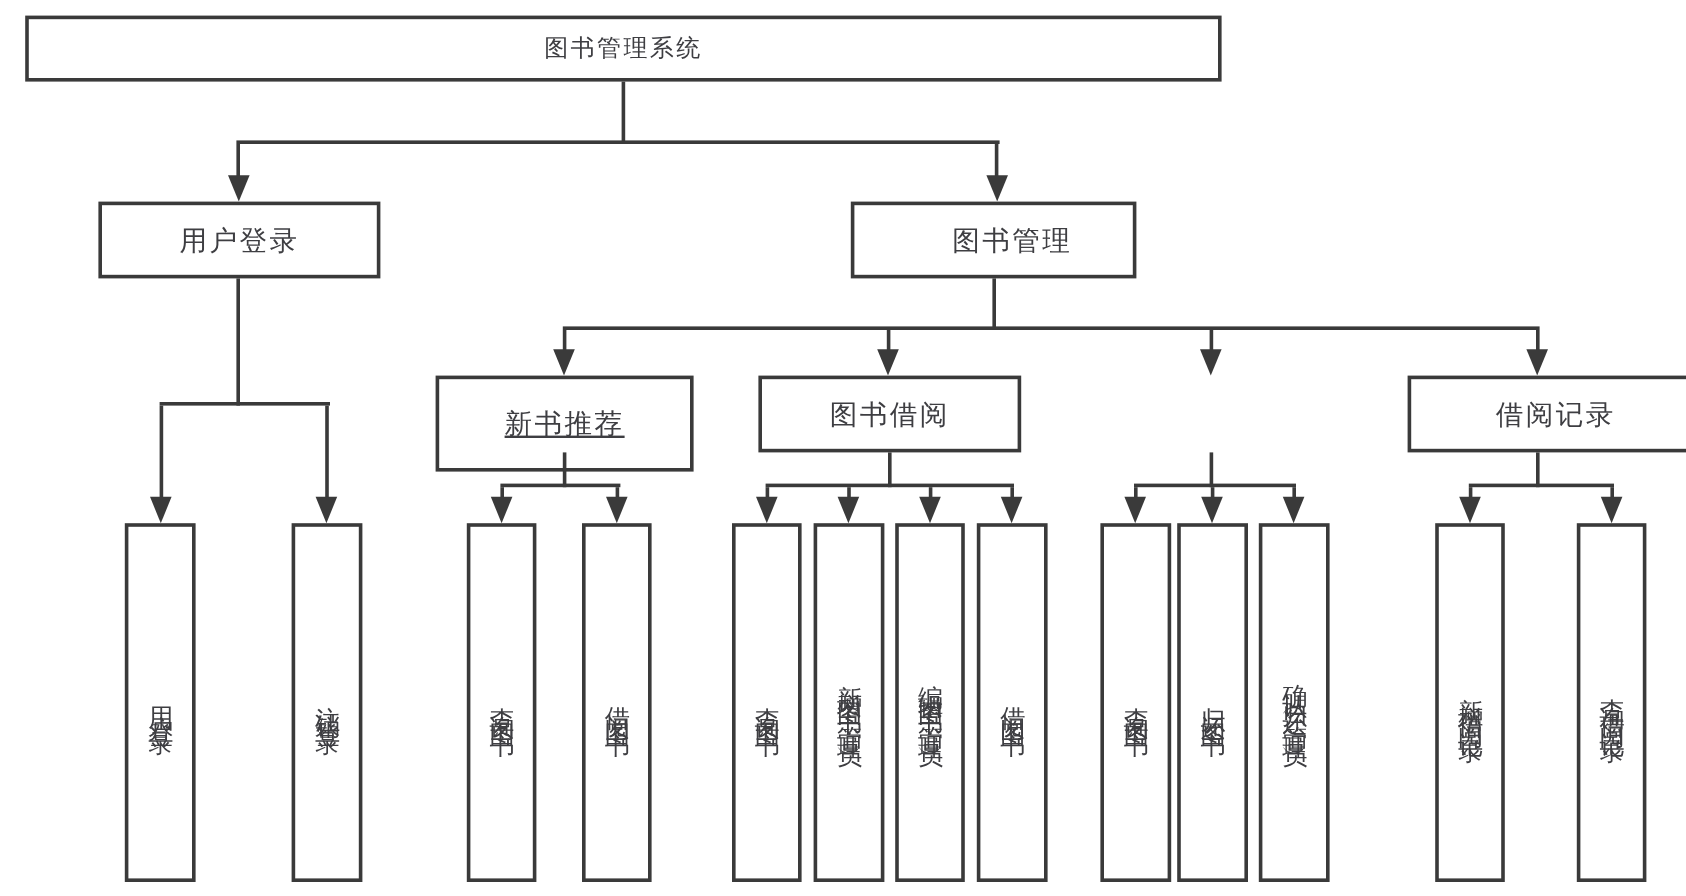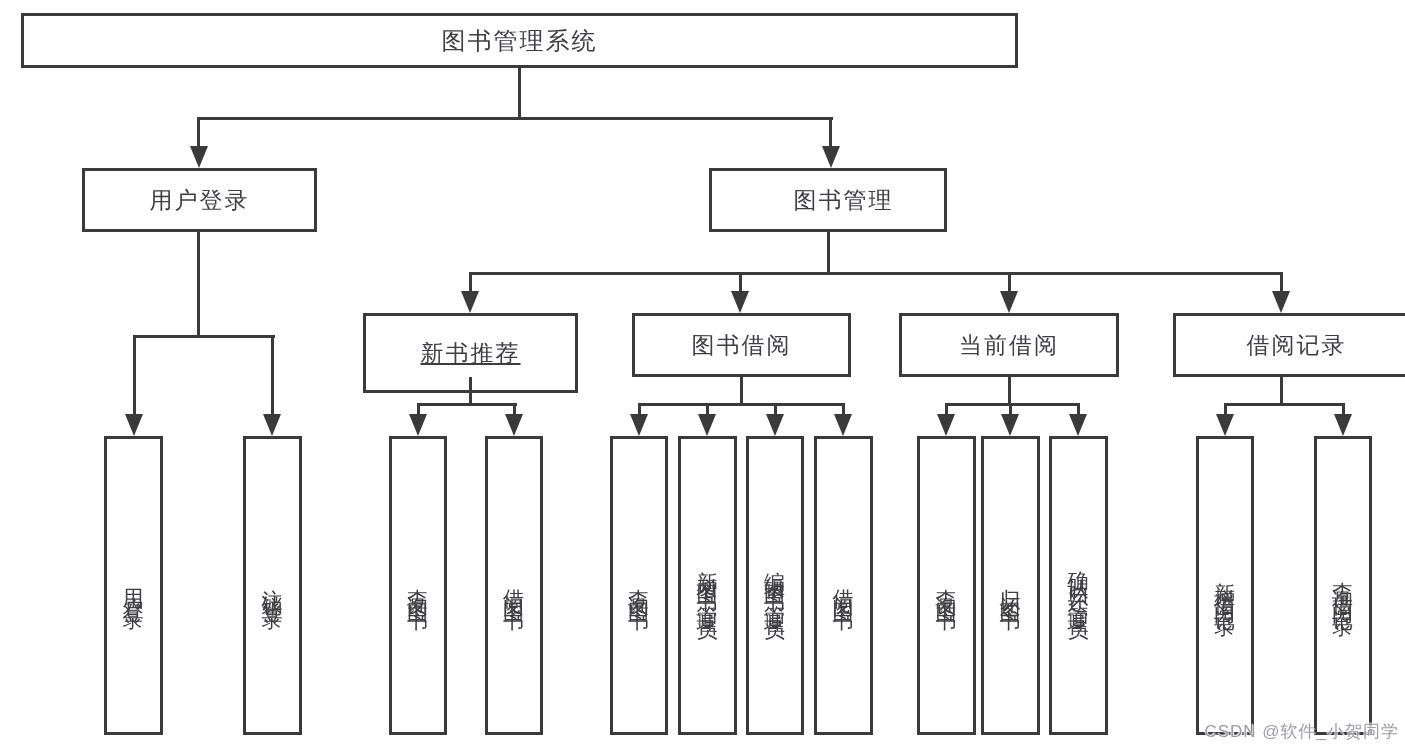--- a/index.html
+++ b/index.html
@@ -5,21 +5,21 @@
   html,body { margin:0; padding:0; background:#ffffff; }
   #canvas {
     position:relative; width:1405px; height:747px; background:#ffffff;
     font-family:"Liberation Sans", sans-serif; overflow:hidden;
   }
   .hbox {
     position:absolute; box-sizing:border-box; background:#ffffff;
     border:3px solid #3a3a3a; display:flex; align-items:center; justify-content:center;
     font-size:23px; color:#3e3e42; letter-spacing:2px; white-space:nowrap;
   }
-  .hbox.root { font-size:24px; }
+  .hbox.root { font-size:20px; }
   .vbox {
     position:absolute; box-sizing:border-box; background:#ffffff;
     border:3px solid #3a3a3a; display:flex; align-items:center; justify-content:center;
     writing-mode:vertical-rl; text-orientation:mixed;
     font-size:21px; letter-spacing:7px; color:#3e3e42; line-height:1;
   }
   .line { position:absolute; background:#3a3a3a; }
   .arrow {
     position:absolute; width:0; height:0;
     border-left:9px solid transparent; border-right:9px solid transparent;
@@ -60,21 +60,20 @@
   <div class="arrow" style="left:461px; top:291px;"></div>
   <div class="line" style="left:739px; top:275px; width:3px; height:18px;"></div>
   <div class="arrow" style="left:731px; top:291px;"></div>
   <div class="line" style="left:1008px; top:275px; width:3px; height:18px;"></div>
   <div class="arrow" style="left:1000px; top:291px;"></div>
   <div class="line" style="left:1280px; top:275px; width:3px; height:18px;"></div>
   <div class="arrow" style="left:1272px; top:291px;"></div>
 
   <div class="hbox" style="left:363px; top:313px; width:215px; height:80px;text-decoration:underline;">新书推荐</div>
   <div class="hbox" style="left:632px; top:313px; width:219px; height:64px;">图书借阅</div>
-  <div class="hbox" style="left:899px; top:313px; width:220px; height:64px;">当前借阅</div>
   <div class="hbox" style="left:1173px; top:313px; width:247px; height:64px;">借阅记录</div>
 
   <div class="line" style="left:469px; top:377px; width:3px; height:29px;"></div>
   <div class="line" style="left:417px; top:403px; width:100px; height:3px;"></div>
   <div class="line" style="left:417px; top:406px; width:3px; height:12px;"></div>
   <div class="arrow" style="left:409px; top:414px;"></div>
   <div class="line" style="left:513px; top:406px; width:3px; height:12px;"></div>
   <div class="arrow" style="left:505px; top:414px;"></div>
 
   <div class="line" style="left:740px; top:377px; width:3px; height:29px;"></div>
@@ -115,15 +114,14 @@
   <div class="vbox" style="left:746px; top:436px; width:58px; height:299px;">编辑图书（管理员）</div>
   <div class="vbox" style="left:814px; top:436px; width:59px; height:299px;">借阅图书</div>
 
   <div class="vbox" style="left:917px; top:436px; width:59px; height:299px;">查询图书</div>
   <div class="vbox" style="left:981px; top:436px; width:59px; height:299px;">归还图书</div>
   <div class="vbox" style="left:1049px; top:436px; width:59px; height:299px;">确认归还（管理员）</div>
 
   <div class="vbox" style="left:1196px; top:436px; width:58px; height:299px;">新增借阅记录</div>
   <div class="vbox" style="left:1314px; top:436px; width:58px; height:299px;">查询借阅记录</div>
 
-  <div class="watermark">CSDN @软件_小贺同学</div>
 
 </div>
 
 </body></html>

